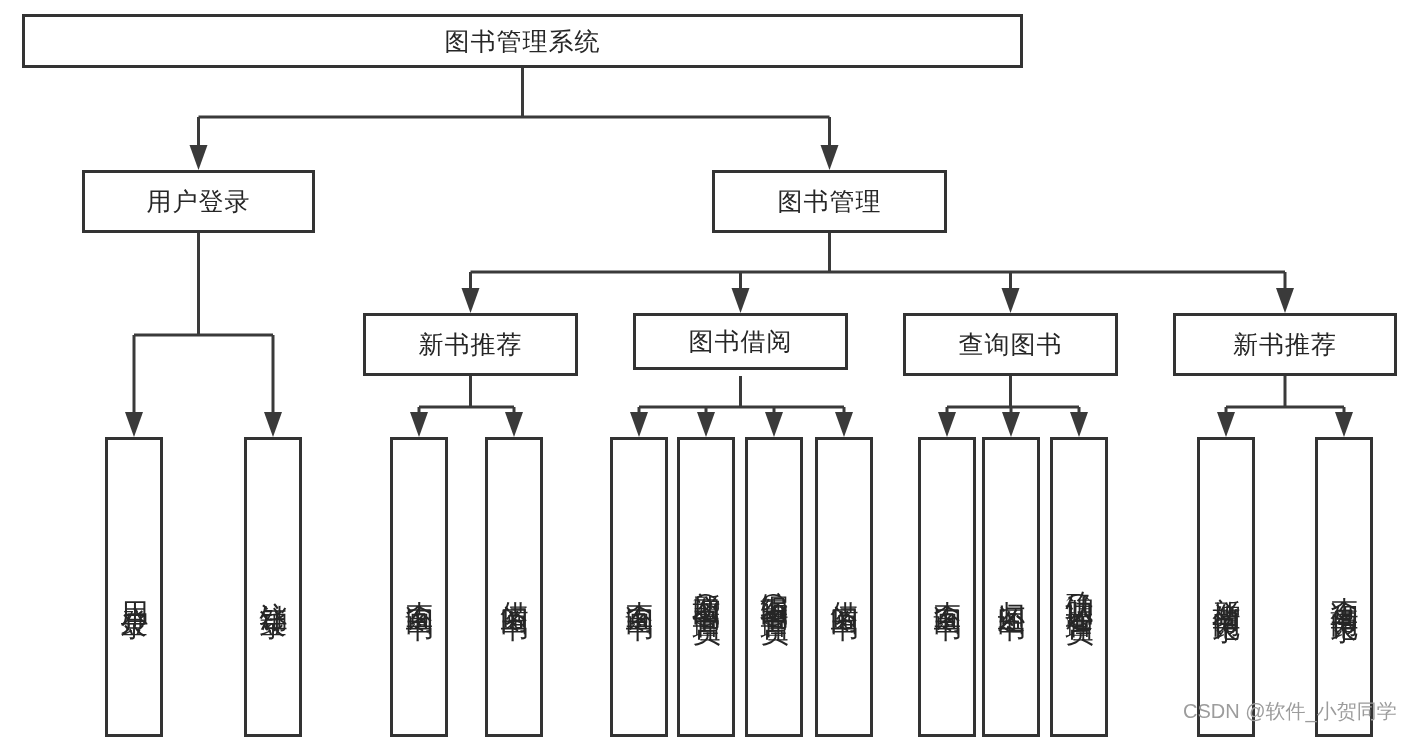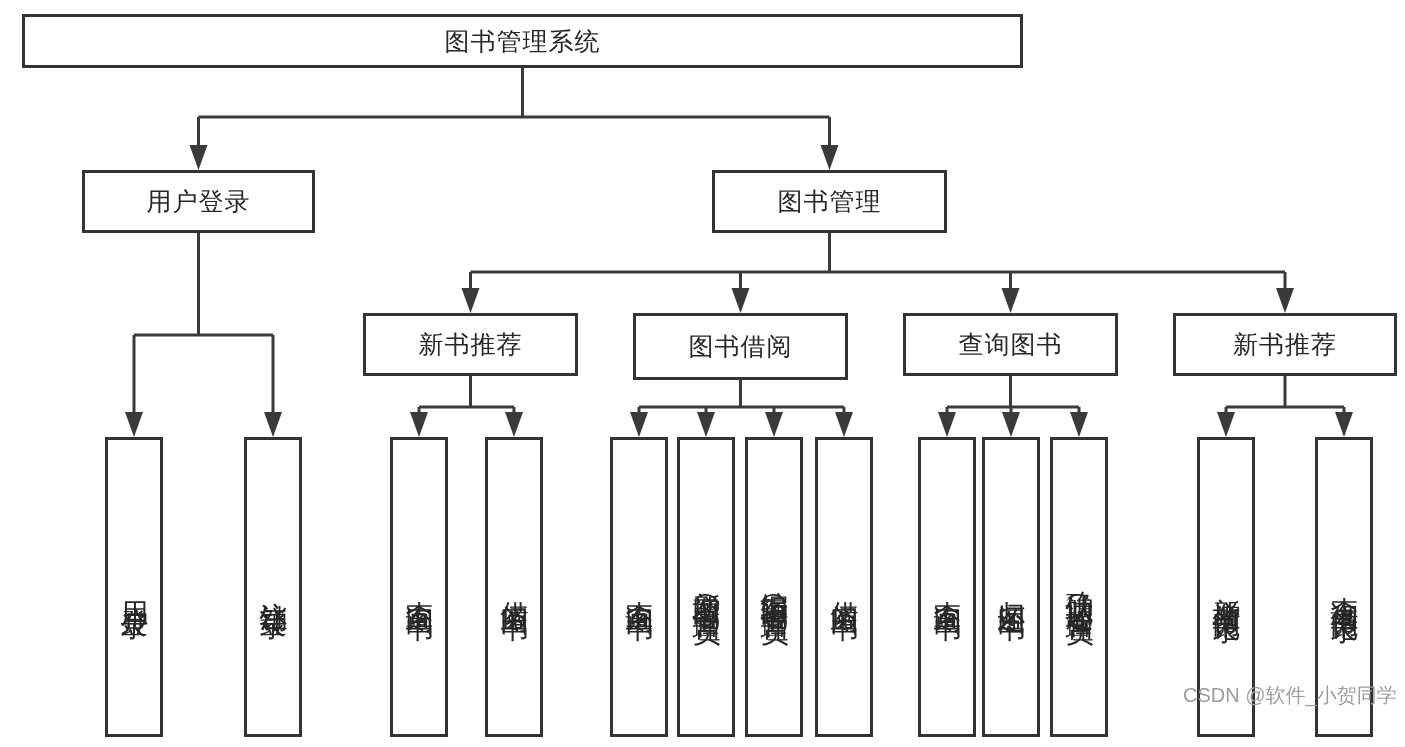--- a/index.html
+++ b/index.html
@@ -39,21 +39,21 @@
     writing-mode: vertical-rl;
     text-orientation: mixed;
     font-size: 28px;
     line-height: 1;
     letter-spacing: 4px;
     color: #262626;
   }
   .watermark {
     position: absolute;
     left: 1183px;
-    top: 682px;
+    top: 698px;
     font-size: 20px;
     color: #9c9c9c;
     white-space: nowrap;
   }
 </style>
 </head>
 <body>
 
 <div class="stage">
 
@@ -133,21 +133,21 @@
   <div class="box h-box" style="left:82px; top:170px; width:233px; height:63px;">
     <span class="label">用户登录</span>
   </div>
   <div class="box h-box" style="left:712px; top:170px; width:235px; height:63px;">
     <span class="label">图书管理</span>
   </div>
 
   <div class="box h-box" style="left:363px; top:313px; width:215px; height:63px;">
     <span class="label">新书推荐</span>
   </div>
-  <div class="box h-box" style="left:633px; top:313px; width:215px; height:67px;">
+  <div class="box h-box" style="left:633px; top:313px; width:215px; height:57px;">
     <span class="label">图书借阅</span>
   </div>
   <div class="box h-box" style="left:903px; top:313px; width:215px; height:63px;">
     <span class="label">查询图书</span>
   </div>
   <div class="box h-box" style="left:1173px; top:313px; width:224px; height:63px;">
     <span class="label">新书推荐</span>
   </div>
 
   <div class="box v-box" style="left:105px; top:437px; width:58px; height:300px;">

